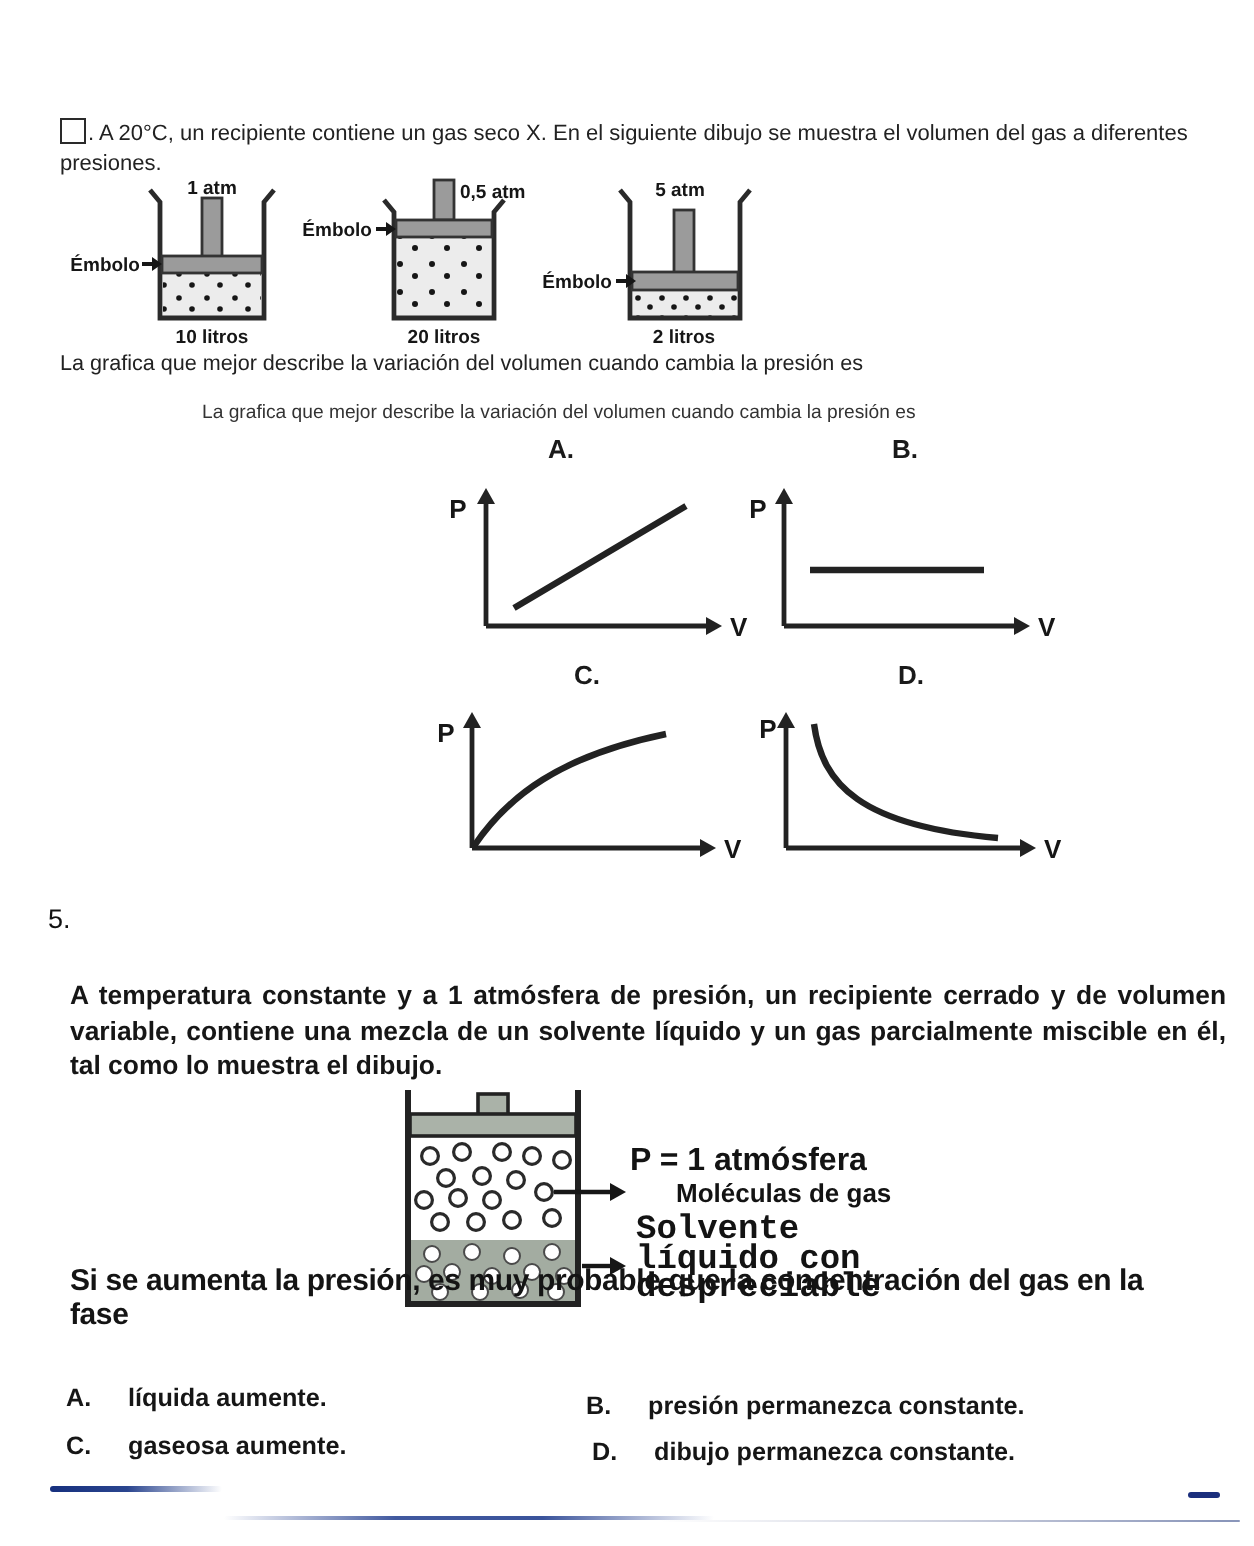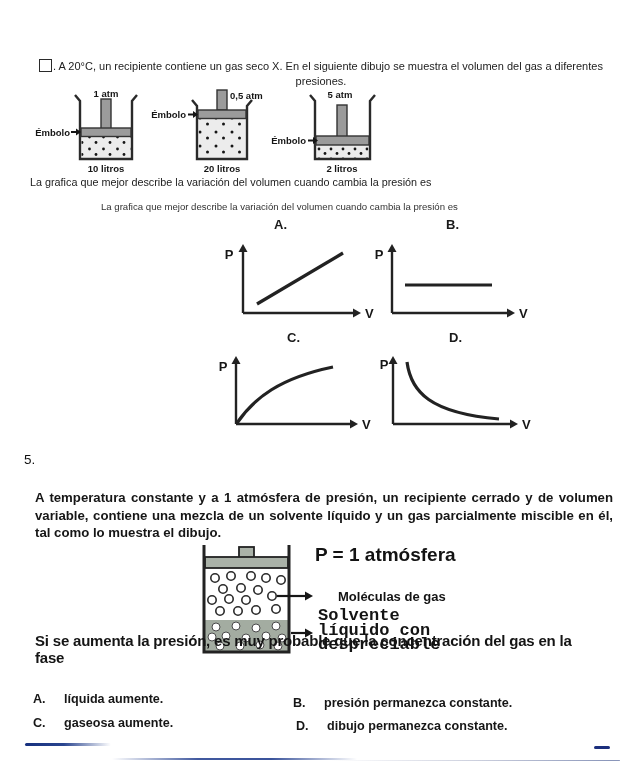--- a/index.html
+++ b/index.html
@@ -2,36 +2,36 @@
 <html><head>
 <meta charset="utf-8">
 <style>
   html,body{margin:0;padding:0;background:#ffffff;}
   .page{
     position:relative;width:627px;height:773px;background:#ffffff;
     font-family:"Liberation Sans",sans-serif;color:#1c1c1c;overflow:hidden;
   }
   .abs{position:absolute;}
   
-  .intro{left:30px;top:59px;width:582px;font-size:11px;line-height:15px;color:#222;text-align:center;}
+  .intro{left:30px;top:59px;width:582px;font-size:11px;line-height:15px;color:#222;}
   .checkbox{
     display:inline-block;width:11px;height:11px;border:1.7px solid #2a2a2a;
     vertical-align:-2px;margin-right:1px;background:#fff;
   }
   .prompt1{left:30px;top:176px;width:560px;font-size:10.8px;color:#222;}
   .prompt2{left:101px;top:201px;width:500px;font-size:9.6px;color:#333;}
   .graph-label{font-weight:bold;font-size:13px;color:#1a1a1a;}
   
   .qnum{left:24px;top:452px;font-size:13.5px;color:#111;}
   .q5para{
     left:35px;top:489px;width:578px;font-size:13.2px;line-height:17.5px;
     font-weight:bold;color:#161616;text-align:justify;
   }
   .diag-label{font-weight:bold;color:#131313;}
-  .lbl-press{left:315px;top:544px;font-size:19px;}
+  .lbl-press{left:315px;top:572px;font-size:16px;}
   .lbl-gas{left:318px;top:589px;font-size:13px;margin-left:20px;}
   .lbl-solv{left:318px;top:609px;font-size:17px;line-height:14.5px;width:150px;font-family:Liberation Mono, monospace;}
   .lbl-solv .stretch{word-spacing:6px;}
   .q5question{left:35px;top:632px;width:560px;font-size:15px;font-weight:bold;color:#141414;letter-spacing:-0.2px;}
   .option{display:flex;gap:13px;font-size:12.6px;font-weight:bold;color:#161616;}
   .option .letter{width:18px;}
   
   .scanline{position:absolute;border-radius:2px;}
   .line-a{left:25px;top:743px;width:86px;height:3.2px;
     background:linear-gradient(to right,#16307e 0%,#2a458f 45%,rgba(42,69,143,0) 100%);}

